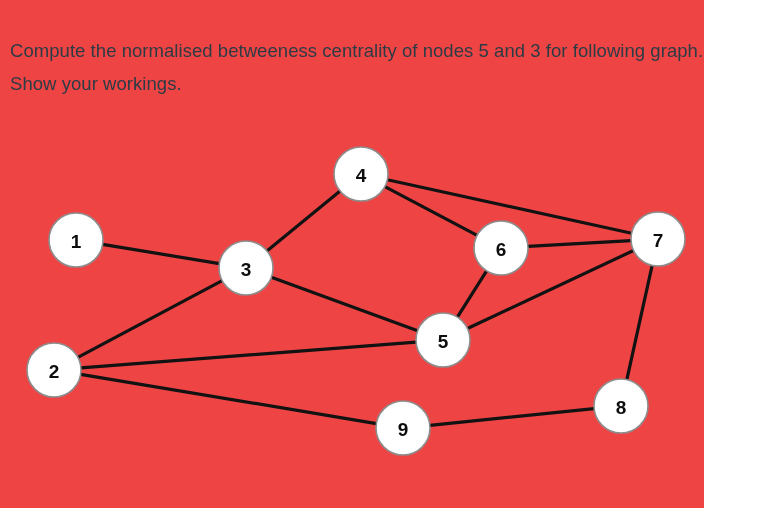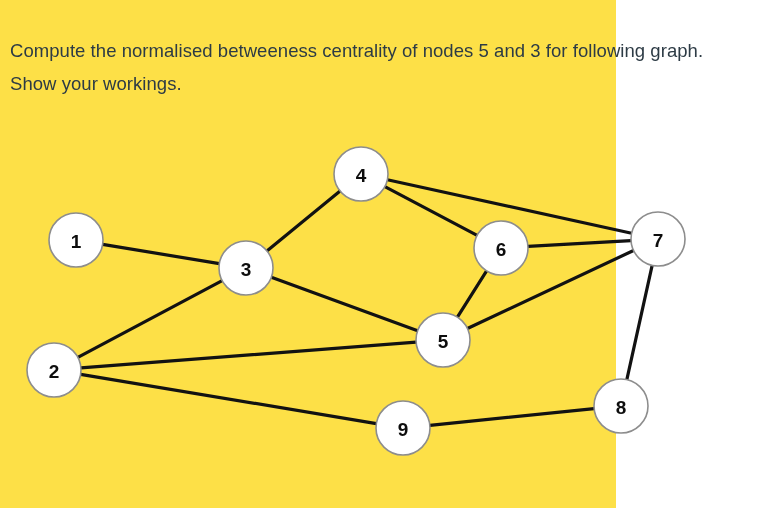--- a/index.html
+++ b/index.html
@@ -9,23 +9,23 @@
   }
   body {
     width: 760px;
     height: 508px;
     overflow: hidden;
     font-family: "Liberation Sans", sans-serif;
     position: relative;
   }
   #page {
     position: relative;
-    width: 616px;
+    width: 704px;
     height: 508px;
-    background: #fde047;
+    background: #ef4444;
   }
   #question-text {
     position: absolute;
     left: 10px;
     top: 34px;
     width: 730px;
     font-size: 18.5px;
     line-height: 33px;
     color: #2d3b45;
     font-family: "Liberation Sans", sans-serif;

